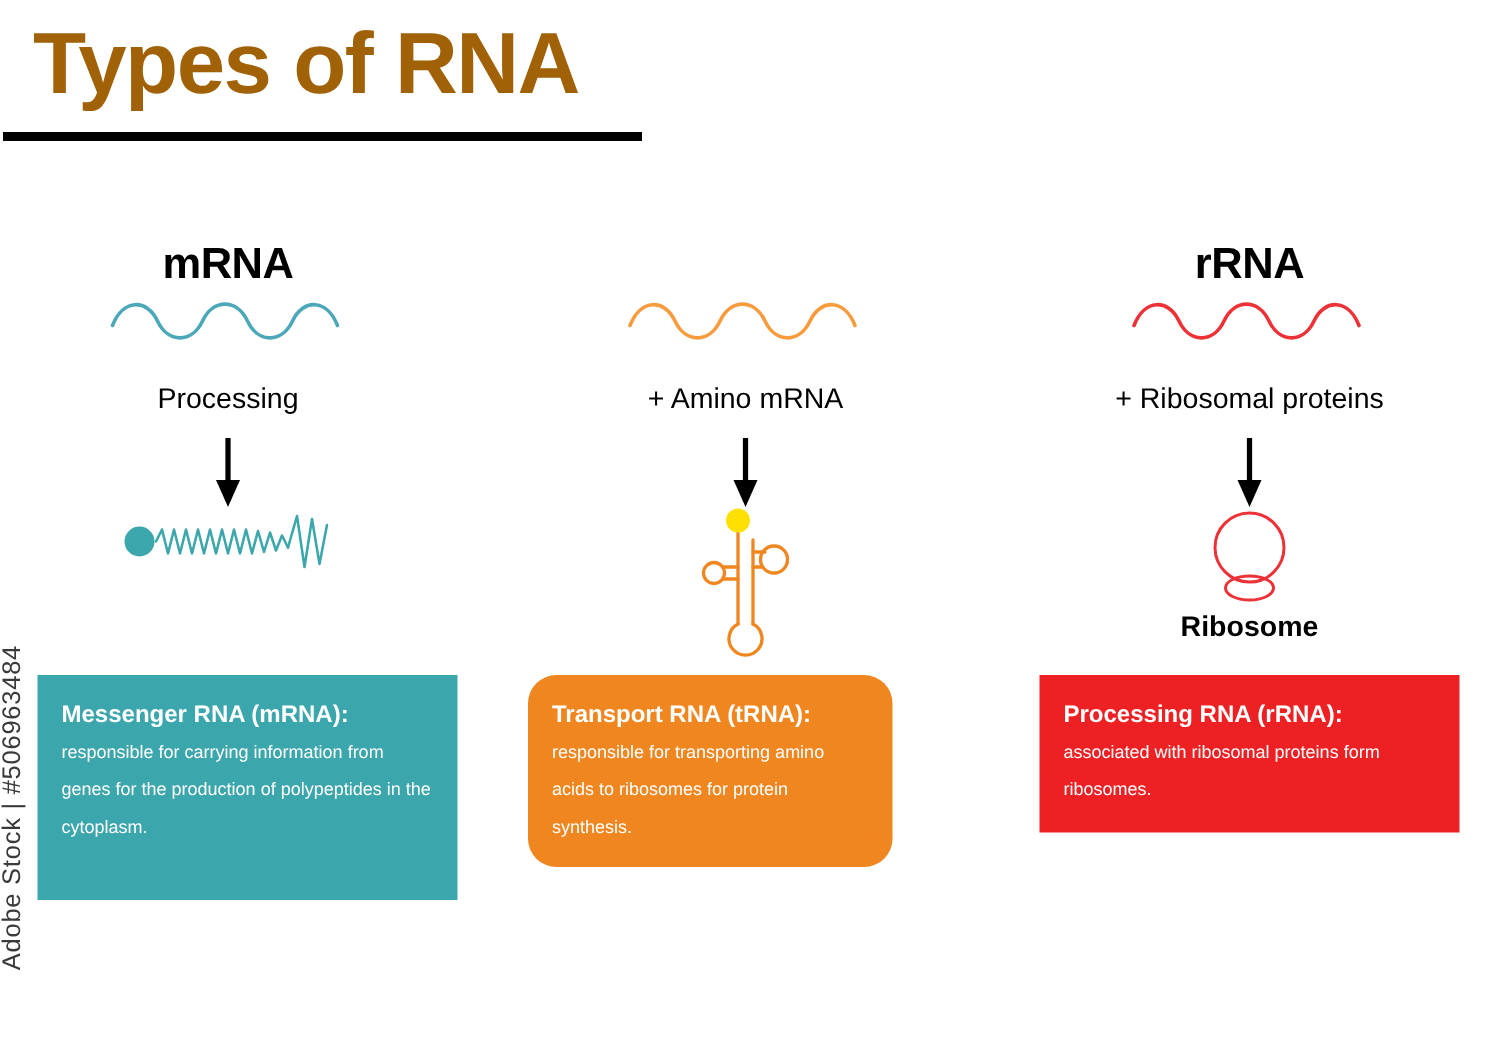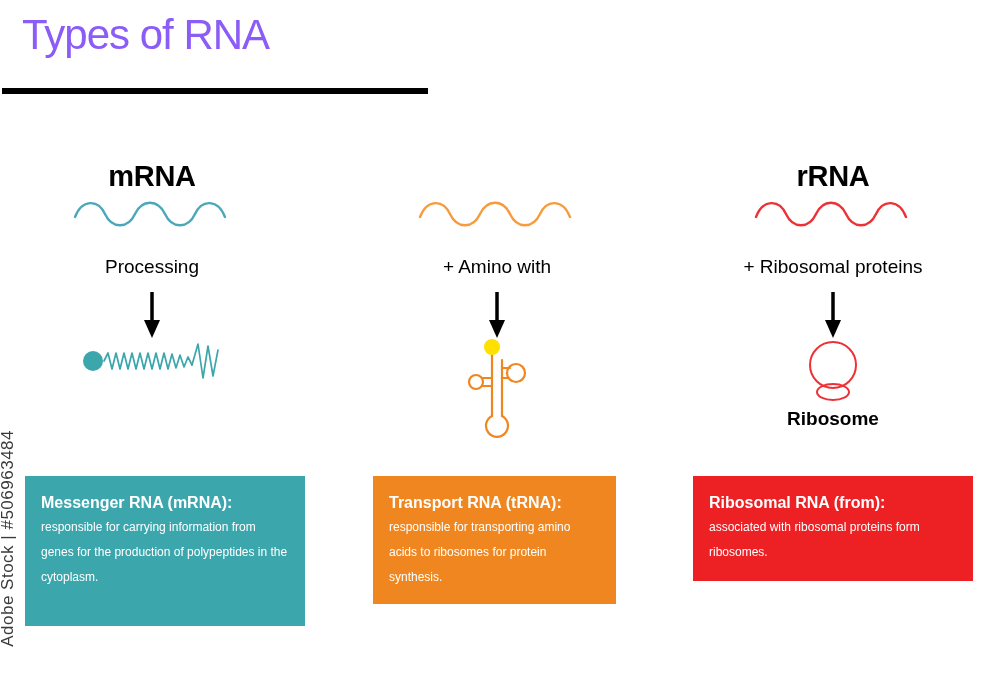--- a/index.html
+++ b/index.html
@@ -21,24 +21,24 @@
     position: absolute;
     left: 0;
     top: 0;
     width: 460px;
     height: 100px;
   }
   #page-title {
     position: absolute;
     left: 22px;
     top: 14px;
-    font-size: 42px;
-    font-weight: 400;
+    font-size: 58px;
+    font-weight: 700;
     letter-spacing: -1px;
-    color: #8b5cf6;
+    color: #a16207;
     line-height: 1;
     white-space: nowrap;
   }
   #title-rule {
     position: absolute;
     left: 2px;
     top: 88px;
     width: 426px;
     height: 6px;
     background: #000000;
@@ -122,27 +122,26 @@
   #column-rrna .arrow-holder,
   #column-rrna .product-holder,
   #column-rrna .product-label { transform: translateX(0px); }
 
   
   .caption-box {
     position: absolute;
     box-sizing: border-box;
     padding: 14px 16px 24px 16px;
     color: #ffffff;
-    margin-top: 26px;
   }
   #caption-mrna {
     left: 25px; top: 450px; width: 280px; height: 150px;
   }
   #caption-trna {
-    left: 373px; top: 450px; width: 243px; height: 128px;
+    left: 352px; top: 450px; width: 243px; height: 128px; border-radius: 19px;
   }
   #caption-rrna {
     left: 693px; top: 450px; width: 280px; height: 105px;
   }
   .caption-lead {
     font-size: 16px;
     font-weight: 700;
     line-height: 25px;
     display: block;
   }
@@ -207,21 +206,21 @@
 
 <div class="column" id="column-trna">
 
 
   <div class="wave-holder">
     <svg width="160" height="36" viewBox="0 0 160 36" aria-hidden="true">
       <path d="M3,22 C10,4 26,4 33,19 C40,34 56,34 63,19 C70,4 86,4 93,19 C100,34 116,34 123,19 C130,4 146,4 153,22" fill="none" stroke="#F79B3C" stroke-width="2.4" stroke-linecap="round"></path>
     </svg>
   </div>
 
-  <div class="step-label">+ Amino with</div>
+  <div class="step-label">+ Amino mRNA</div>
 
   <div class="arrow-holder">
     <svg width="30" height="50" viewBox="0 0 30 50" aria-hidden="true">
       <line x1="15" y1="2" x2="15" y2="34" stroke="#000000" stroke-width="3.5"></line>
       <polygon points="15,48 7,30 23,30" fill="#000000"></polygon>
     </svg>
   </div>
 
   <div class="product-holder">
     <svg width="90" height="105" viewBox="0 0 90 105" aria-hidden="true">
@@ -283,17 +282,17 @@
   <span class="caption-lead">Messenger RNA (mRNA):</span>
   <span class="caption-body">responsible for carrying information from genes for the production of polypeptides in the cytoplasm.</span>
 </div>
 
 <div class="caption-box" id="caption-trna" style="background:#F0861F;">
   <span class="caption-lead">Transport RNA (tRNA):</span>
   <span class="caption-body">responsible for transporting amino acids to ribosomes for protein synthesis.</span>
 </div>
 
 <div class="caption-box" id="caption-rrna" style="background:#ED2024;">
-  <span class="caption-lead">Ribosomal RNA (from):</span>
+  <span class="caption-lead">Processing RNA (rRNA):</span>
   <span class="caption-body">associated with ribosomal proteins form ribosomes.</span>
 </div>
 
 <div id="watermark">Adobe Stock | #506963484</div>
 
 </body></html>

